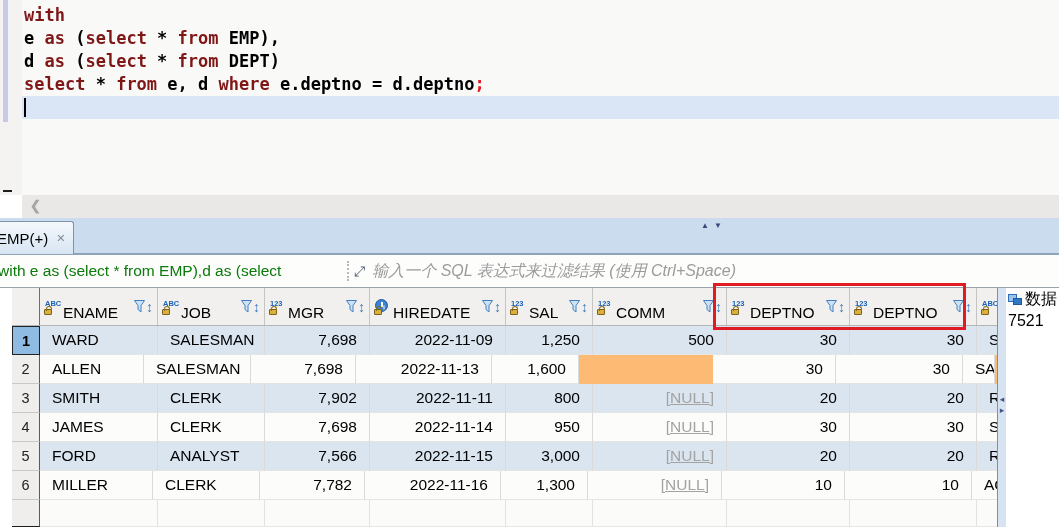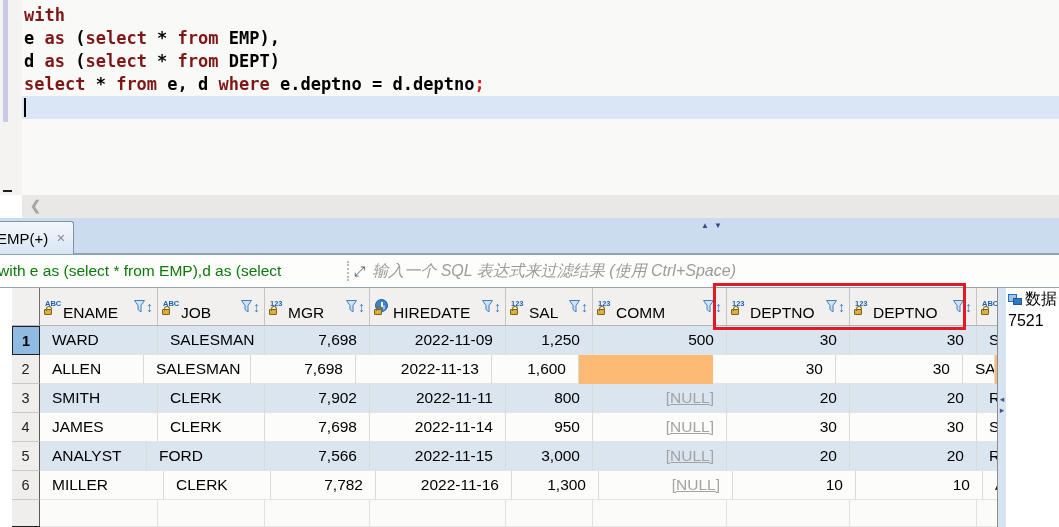--- a/index.html
+++ b/index.html
@@ -267,33 +267,33 @@
           <div class="gcell plain r" style="width: 105px;">7,698</div>
           <div class="gcell plain r" style="width: 136px;">2022-11-14</div>
           <div class="gcell plain r" style="width: 87px;">950</div>
           <div class="gcell plain r null" style="width: 134px;">[NULL]</div>
           <div class="gcell plain r" style="width: 123px;">30</div>
           <div class="gcell plain r" style="width: 127px;">30</div>
           <div class="gcell plain" style="width: 32px;">SALES</div>
         </div>
         <div class="grow">
           <div class="num">5</div>
+          <div class="gcell stripe" style="width: 118px;">FORD</div>
           <div class="gcell stripe" style="width: 107px;">ANALYST</div>
-          <div class="gcell stripe" style="width: 118px;">FORD</div>
           <div class="gcell stripe r" style="width: 105px;">7,566</div>
           <div class="gcell stripe r" style="width: 136px;">2022-11-15</div>
           <div class="gcell stripe r" style="width: 87px;">3,000</div>
           <div class="gcell stripe r null" style="width: 134px;">[NULL]</div>
           <div class="gcell stripe r" style="width: 123px;">20</div>
           <div class="gcell stripe r" style="width: 127px;">20</div>
           <div class="gcell stripe" style="width: 32px;">RESEARCH</div>
         </div>
         <div class="grow">
           <div class="num">6</div>
-          <div class="gcell plain" style="width: 124px;">MILLER</div>
+          <div class="gcell plain" style="width: 113px;">MILLER</div>
           <div class="gcell plain" style="width: 107px;">CLERK</div>
           <div class="gcell plain r" style="width: 105px;">7,782</div>
           <div class="gcell plain r" style="width: 136px;">2022-11-16</div>
           <div class="gcell plain r" style="width: 87px;">1,300</div>
           <div class="gcell plain r null" style="width: 134px;">[NULL]</div>
           <div class="gcell plain r" style="width: 123px;">10</div>
           <div class="gcell plain r" style="width: 127px;">10</div>
           <div class="gcell plain" style="width: 32px;">ACCOUNTING</div>
         </div>
         <div class="gempty">

